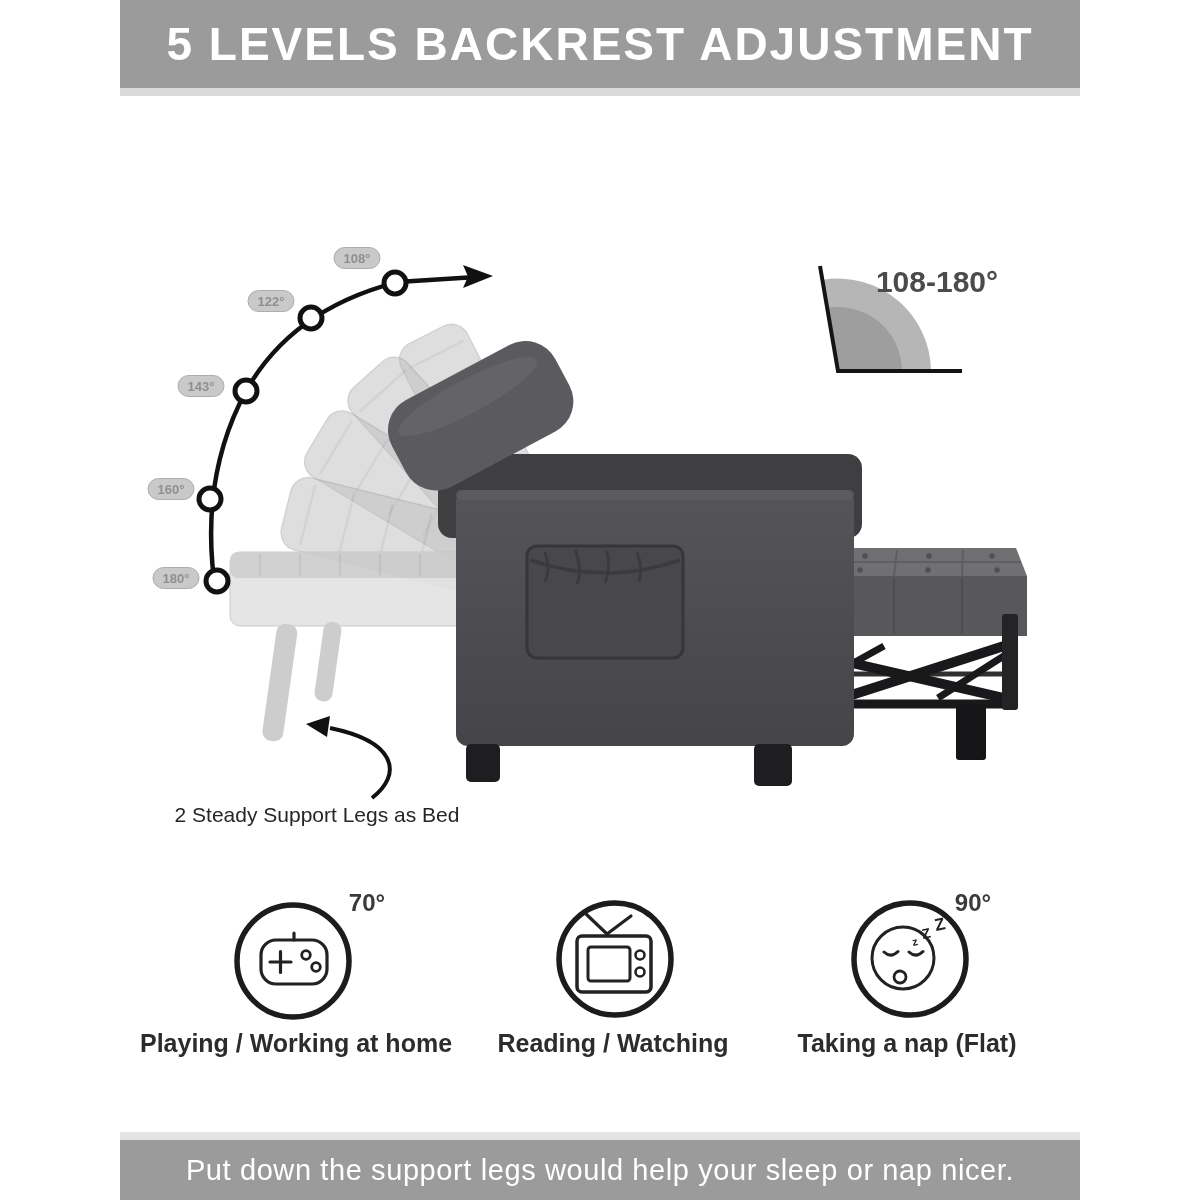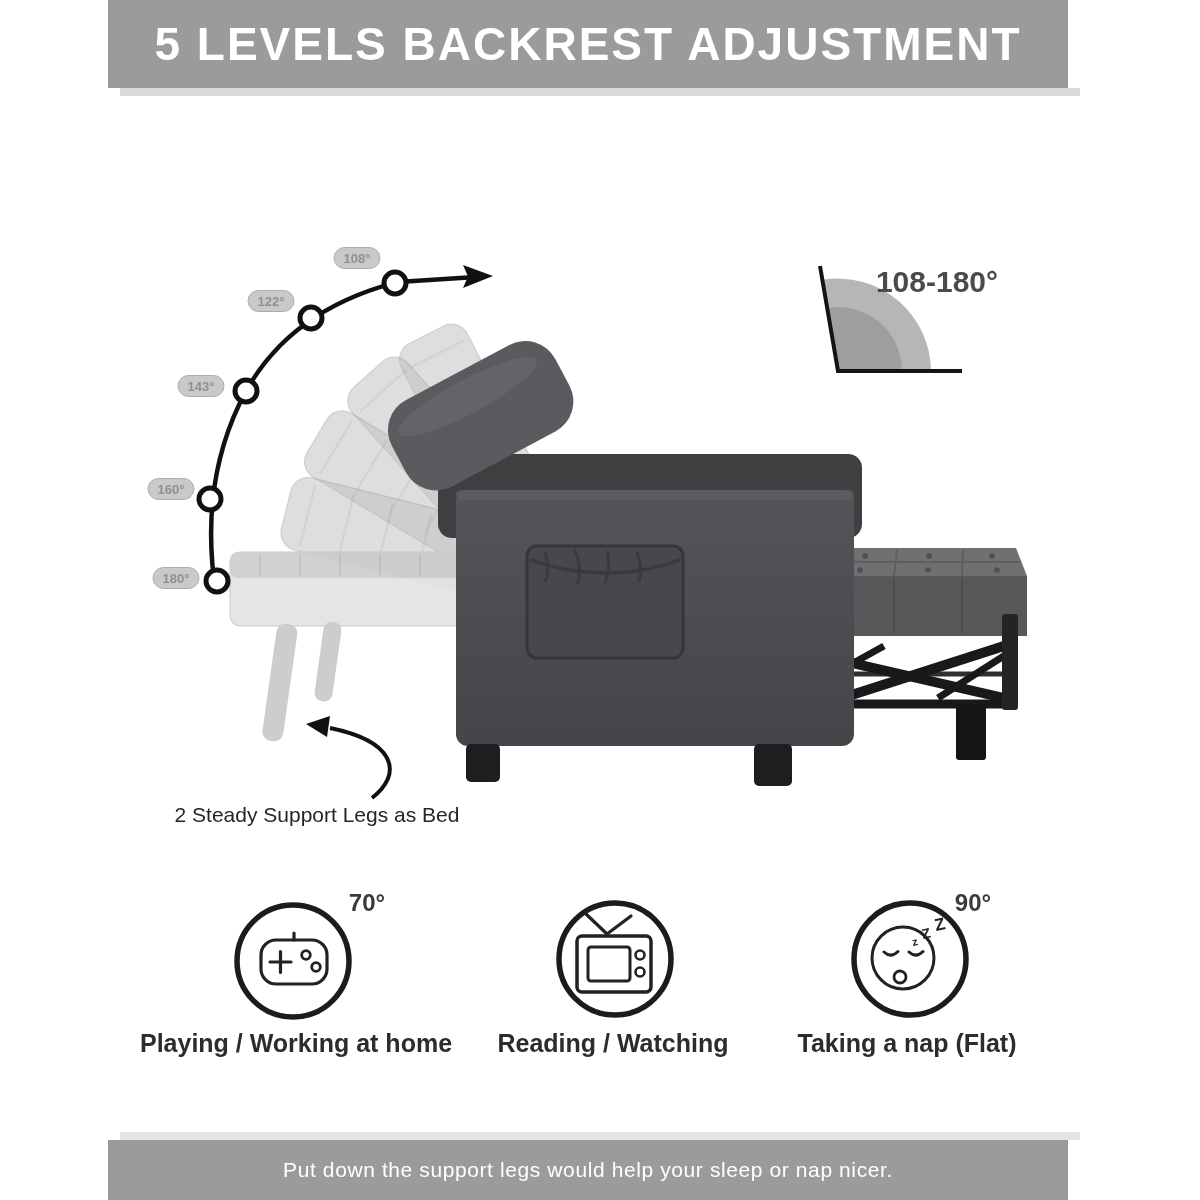--- a/index.html
+++ b/index.html
@@ -1,25 +1,25 @@
 <!DOCTYPE html>
 <html><head>
 <meta charset="utf-8">
 <style>
   html,body { margin:0; padding:0; background:#ffffff; }
   .canvas {
     position:relative; width:1200px; height:1200px; background:#ffffff;
     overflow:hidden; font-family:"Liberation Sans", sans-serif;
   }
   .banner {
-    position:absolute; left:108px; width:960px; background:#9b9b9b; color:#ffffff;
+    position:absolute; left:120px; width:960px; background:#9b9b9b; color:#ffffff;
     display:flex; align-items:center; justify-content:center; text-align:center;
   }
   .banner.top { top:0; height:88px; font-size:46px; font-weight:bold; letter-spacing:2px; }
-  .banner.bottom { top:1140px; height:60px; font-size:21px; font-weight:400; letter-spacing:0.6px; }
+  .banner.bottom { top:1140px; height:60px; font-size:29px; font-weight:400; letter-spacing:0.6px; }
   .strip { position:absolute; left:120px; width:960px; }
   .strip.top-strip { top:88px; height:8px; background:#dadada; }
   .strip.bottom-strip { top:1132px; height:8px; background:#e4e4e4; }
   svg.scene { position:absolute; left:0; top:0; }
   svg text { font-family:"Liberation Sans", sans-serif; }
   .pill-label { font-size:13px; font-weight:bold; fill:#8f8f8f; }
   .angle-range-text { font-size:30px; font-weight:600; fill:#4b4b4b; }
   .legs-note-text { font-size:21px; fill:#262626; }
   .mode-angle-text { font-size:24px; font-weight:600; fill:#3a3a3a; }
   .mode-caption-text { font-size:25px; font-weight:bold; fill:#2c2c2c; }

